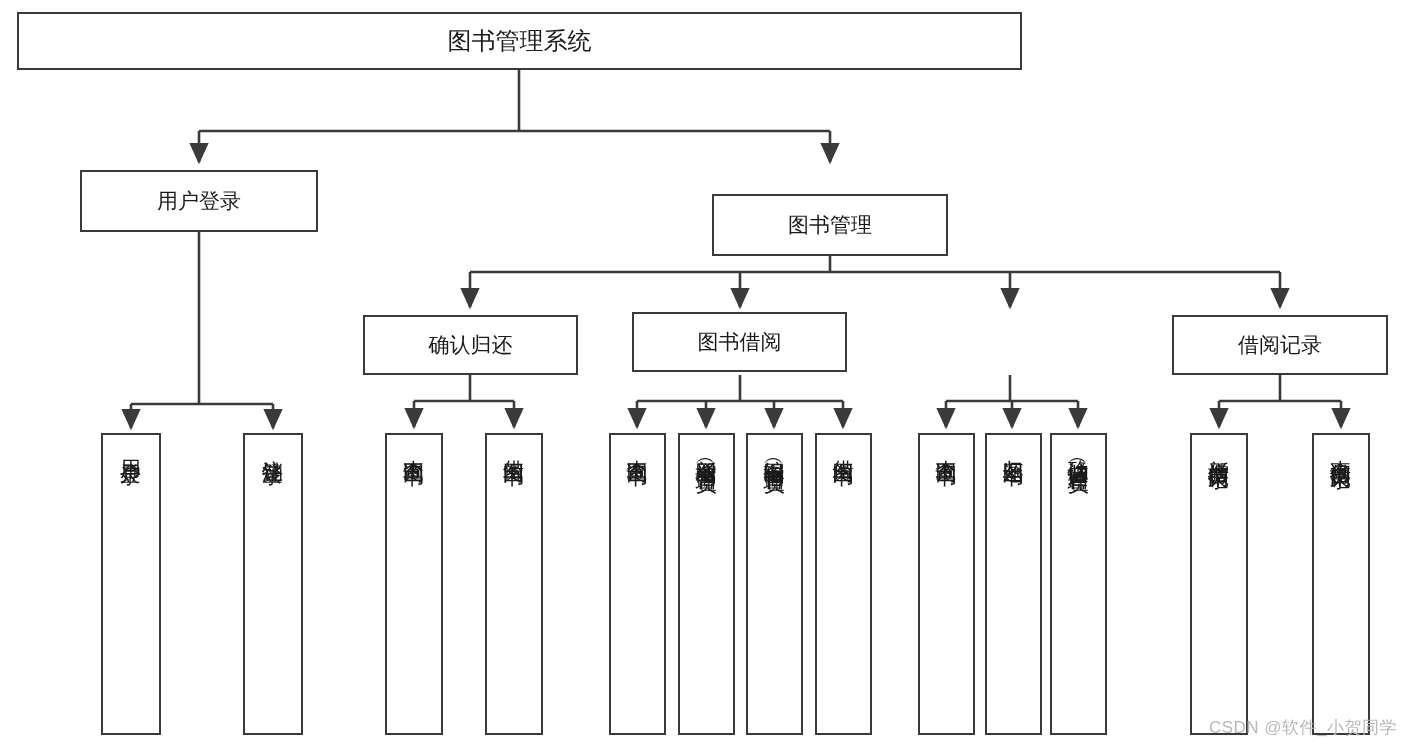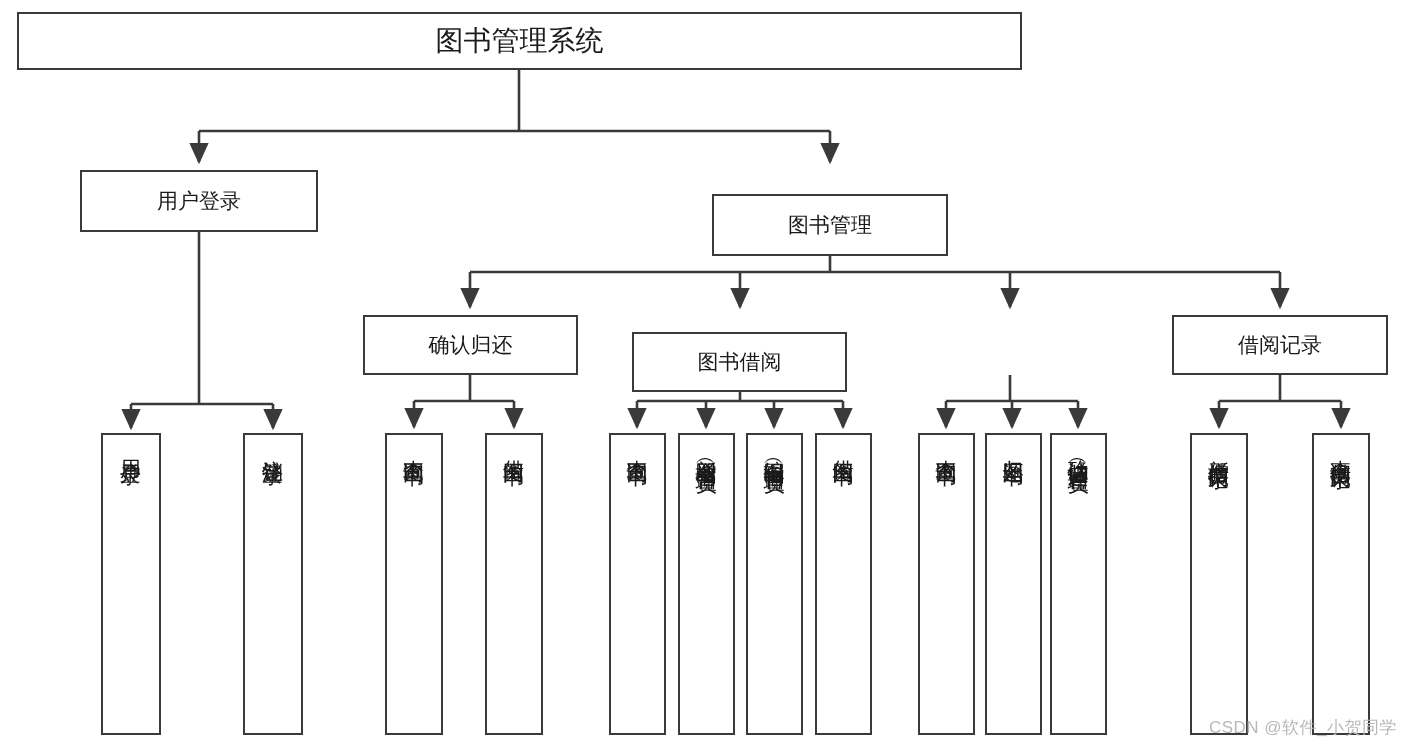--- a/index.html
+++ b/index.html
@@ -37,21 +37,21 @@
   }
   .node .label {
     line-height: 1.18;
     text-align: center;
     white-space: pre;
   }
   .node.horizontal .label {
     font-size: 21px;
   }
   .node.root .label {
-    font-size: 28px;
+    font-size: 24px;
   }
   .node.vertical {
     align-items: flex-start;
     justify-content: center;
     padding-top: 8px;
   }
   .node.vertical .label {
     writing-mode: vertical-rl;
     text-orientation: upright;
     font-size: 21px;
@@ -133,21 +133,21 @@
   <div class="node horizontal" style="left:80px; top:170px; width:238px; height:62px;">
     <span class="label">用户登录</span>
   </div>
   <div class="node horizontal" style="left:712px; top:170px; width:236px; height:62px;margin-top:24px;">
     <span class="label">图书管理</span>
   </div>
 
   <div class="node horizontal" style="left:363px; top:315px; width:215px; height:60px;">
     <span class="label">确认归还</span>
   </div>
-  <div class="node horizontal" style="left:632px; top:332px; width:215px; height:60px;">
+  <div class="node horizontal" style="left:632px; top:312px; width:215px; height:60px;">
     <span class="label">图书借阅</span>
   </div>
   <div class="node horizontal" style="left:1172px; top:315px; width:216px; height:60px;">
     <span class="label">借阅记录</span>
   </div>
 
   <div class="node vertical" style="left:101px; top:433px; width:60px; height:302px;">
     <span class="label">用户登录</span>
   </div>
   <div class="node vertical" style="left:243px; top:433px; width:60px; height:302px;">

